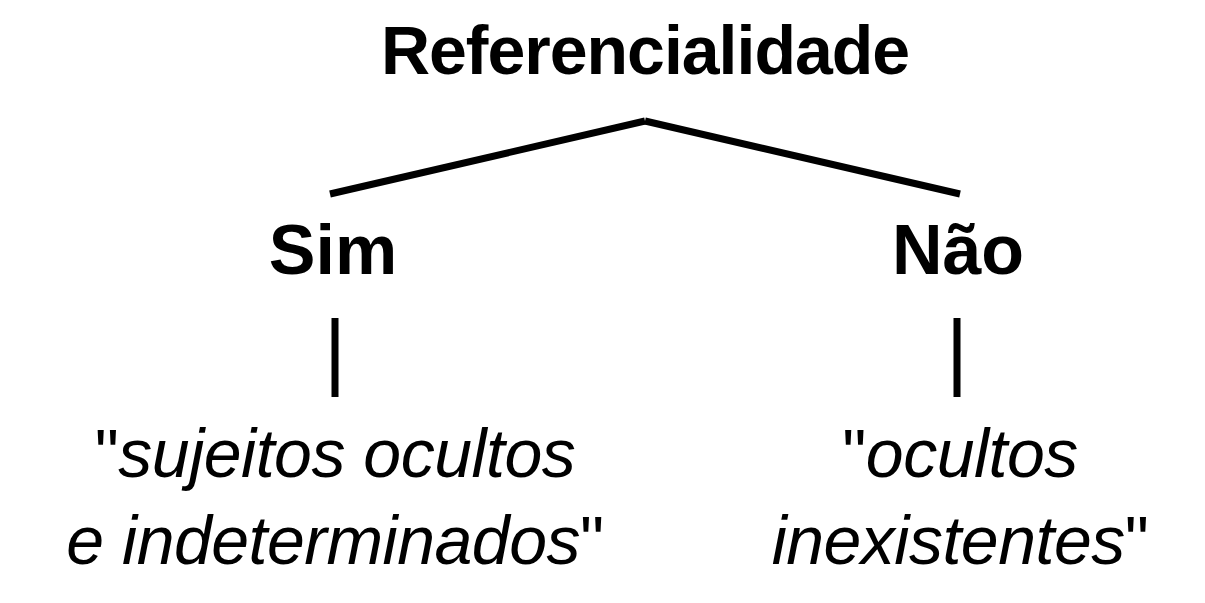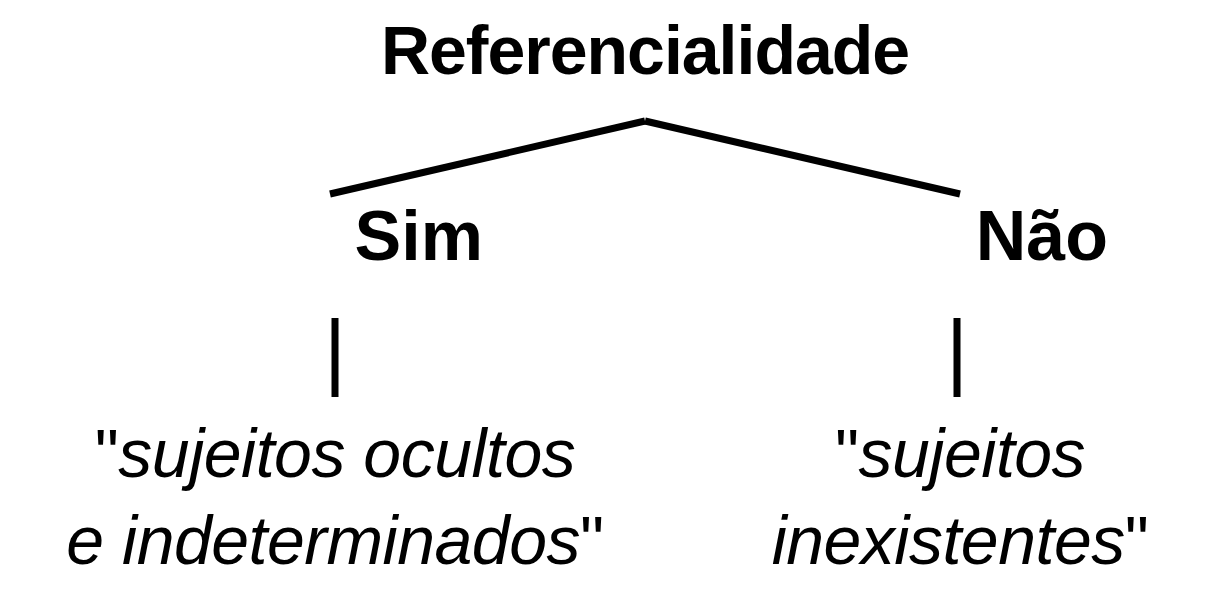--- a/index.html
+++ b/index.html
@@ -21,25 +21,25 @@
       width: 1290px;
       top: 10px;
       text-align: center;
       font-weight: bold;
       font-size: 68px;
       line-height: 80px;
       letter-spacing: -1px;
     }
     .branch-label {
       position: absolute;
-      top: 196px;
+      top: 210px;
       font-weight: bold;
       font-size: 70px;
       line-height: 80px;
-      text-align: right;
+      text-align: center;
       width: 300px;
     }
     .branch-sim { left: 183px; }
     .branch-nao { left: 808px; }
     .leaf {
       position: absolute;
       top: 410px;
       font-style: italic;
       font-size: 68px;
       line-height: 87px;
@@ -72,17 +72,17 @@
 
   <div class="branch-label branch-sim">Sim</div>
   <div class="branch-label branch-nao">Não</div>
 
   <div class="leaf leaf-left">
     <div><span class="q">"</span><span>sujeitos ocultos</span></div>
     <div><span>e indeterminados</span><span class="q">"</span></div>
   </div>
 
   <div class="leaf leaf-right">
-    <div><span class="q">"</span><span>sujeitos</span></div>
+    <div><span class="q">"</span><span>ocultos</span></div>
     <div><span>inexistentes</span><span class="q">"</span></div>
   </div>
 
 </div>
 
 </body></html>

